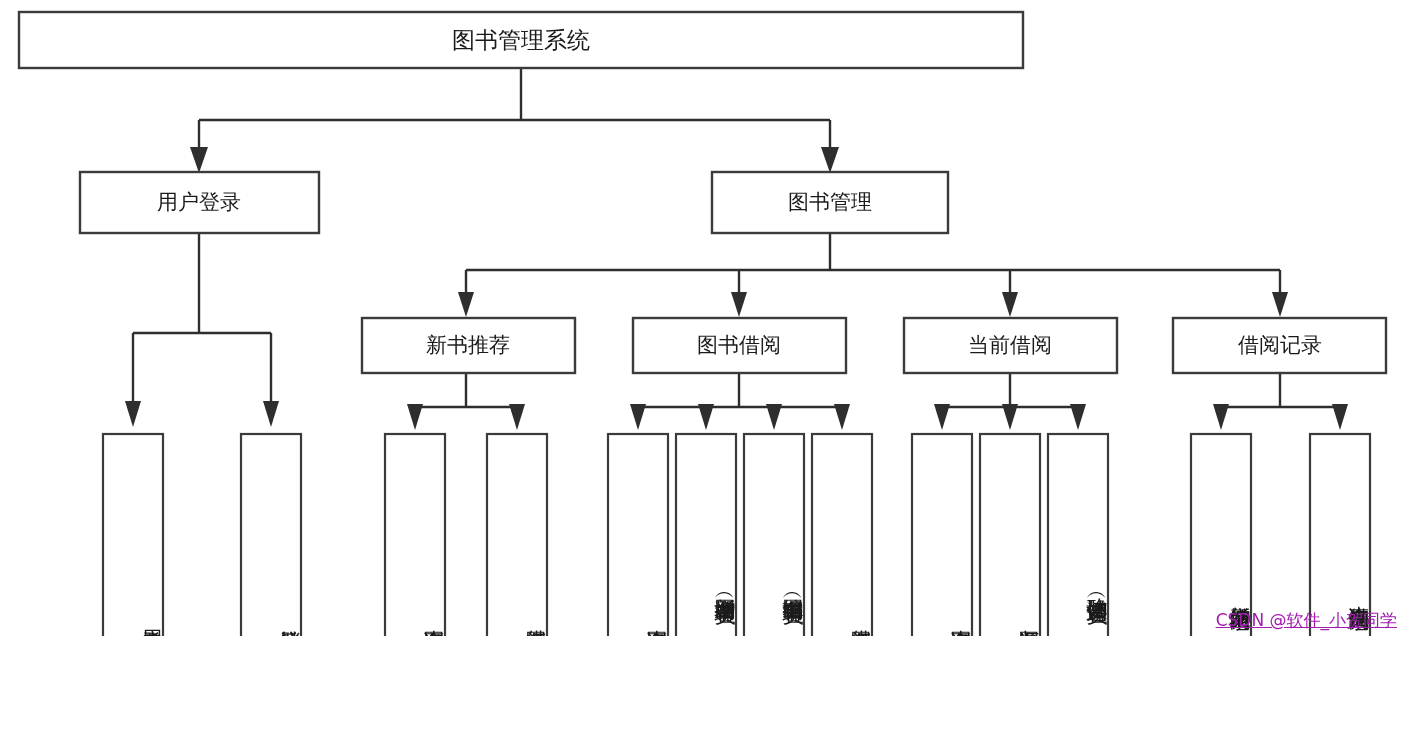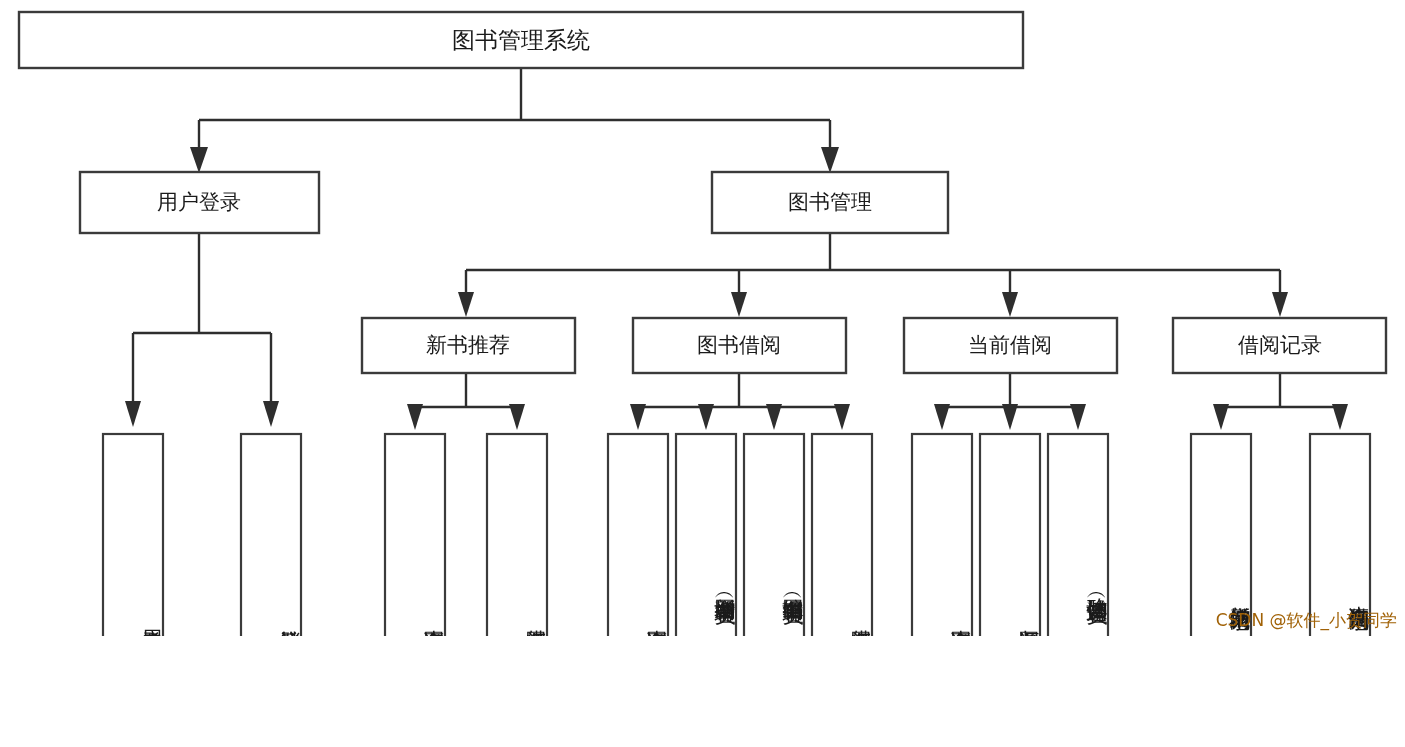--- a/index.html
+++ b/index.html
@@ -73,22 +73,23 @@
     align-items: flex-start;
     justify-content: center;
     pointer-events: none;
   }
   .watermark {
     position: absolute;
     right: 8px;
     bottom: 4px;
     font-family: "DejaVu Sans", "Liberation Sans", sans-serif;
     font-size: 17px;
-    color: #a16207;
+    color: #a21caf;
     white-space: nowrap;
+    text-decoration: underline;
   }
 </style>
 </head>
 <body>
 
 <div id="diagram-root">
 
   <svg class="flow" viewBox="0 0 1405 747" xmlns="http://www.w3.org/2000/svg">
 
     <defs>

